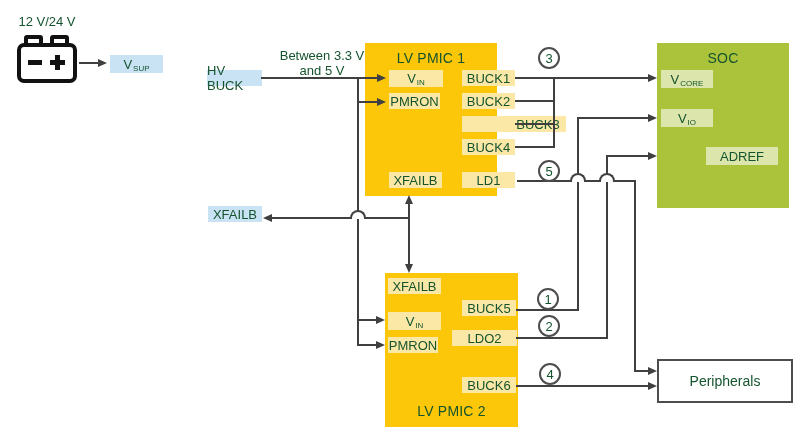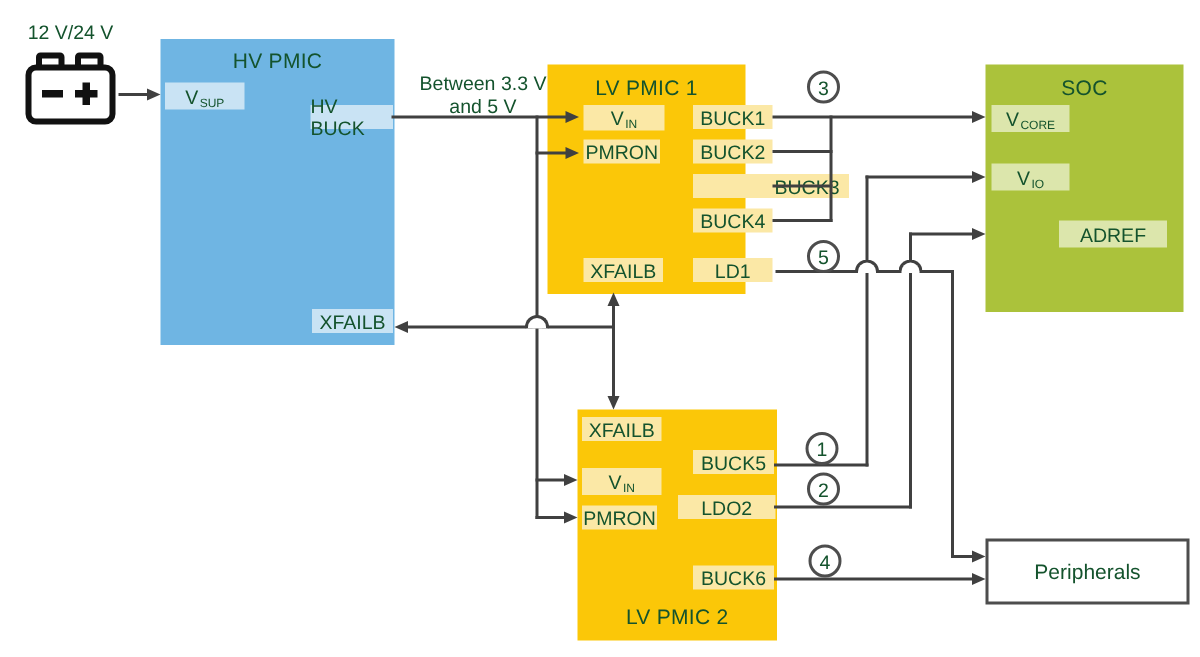--- a/index.html
+++ b/index.html
@@ -52,23 +52,20 @@
   <div class="note" style="left:12px; top:14px; width:70px;">12 V/24 V</div>
   <div>
     <div class="bat-term" style="left:24px; top:35px;"></div>
     <div class="bat-term" style="left:50px; top:35px;"></div>
     <div class="bat-body"></div>
     <div class="bat-minus"></div>
     <div class="bat-plus-h"></div>
     <div class="bat-plus-v"></div>
   </div>
 
-  <div class="block bg-hv" style="left:107px; top:26px; width:156px; height:204px;">
-    <div class="block-title" style="top:6px;">HV PMIC</div>
-  </div>
   <div class="pin pin-hv" style="left:110px; top:55px; width:53px; height:18px;">
     <span>V</span>
       <span class="sub">SUP</span>
   </div>
   <div class="pin pin-hv" style="left:207px; top:70px; width:55px; height:16px;">HV BUCK</div>
   <div class="pin pin-hv" style="left:208px; top:206px; width:54px; height:16px;">XFAILB</div>
 
   <div class="note" style="left:270px; top:48px; width:104px;text-align:center;">
     <div>Between 3.3 V</div>
     <div>and 5 V</div>

